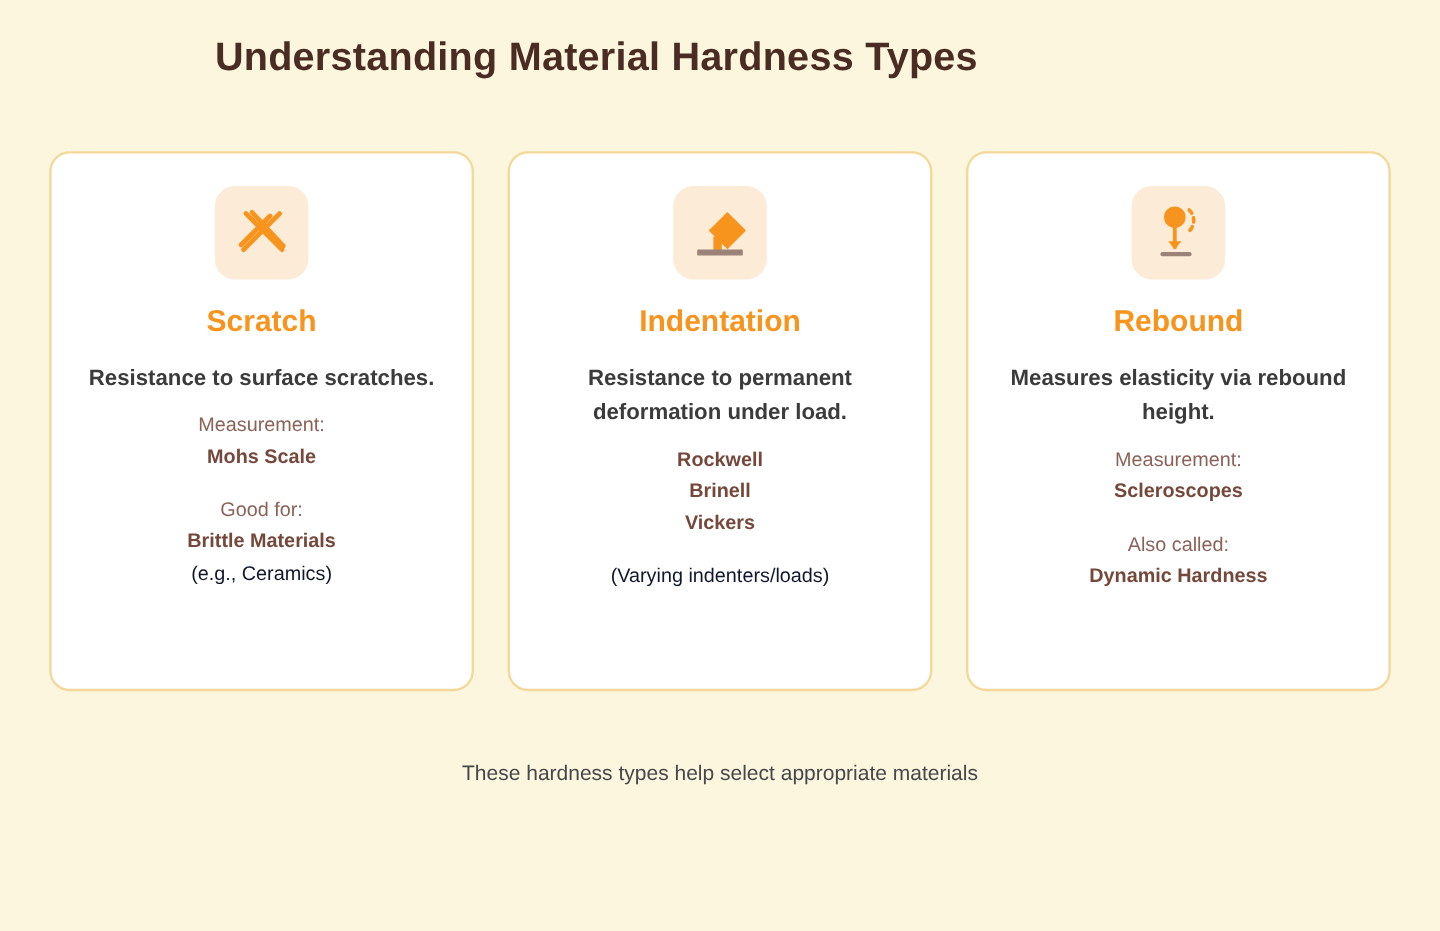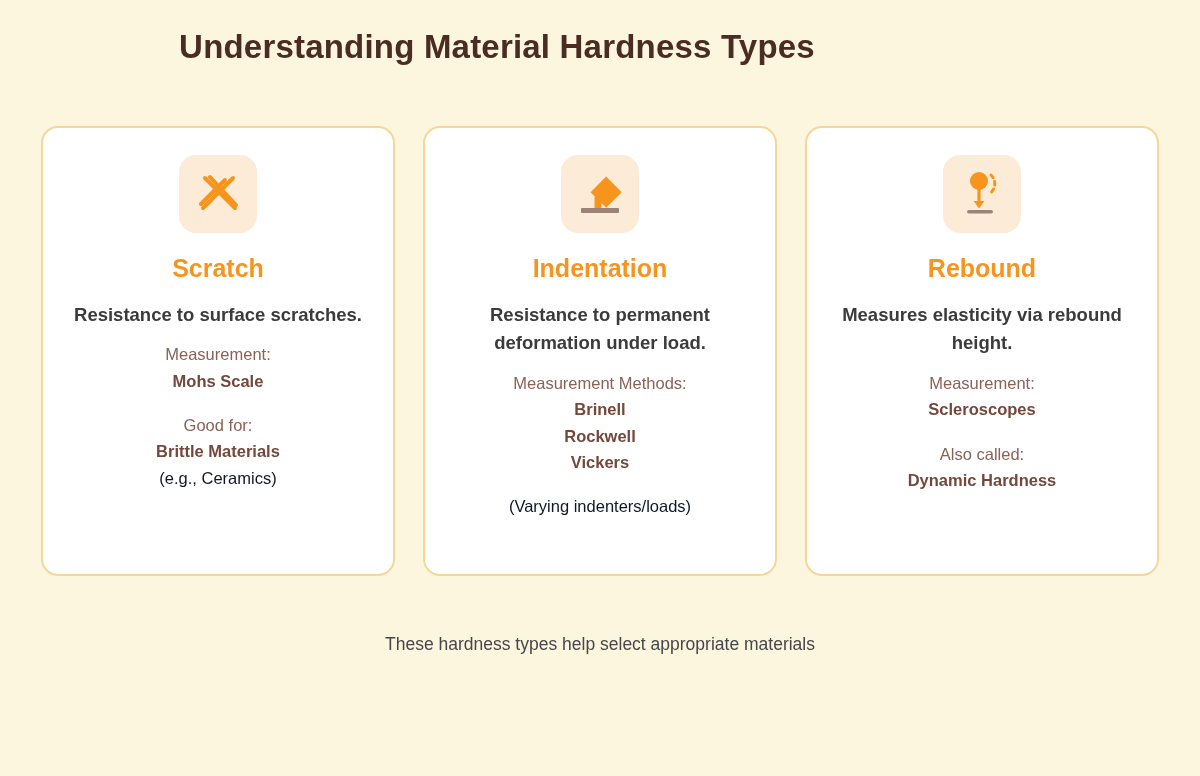--- a/index.html
+++ b/index.html
@@ -151,23 +151,22 @@
         <svg width="52" height="52" viewBox="0 0 52 52">
           <rect x="20.5" y="29" width="7" height="12" fill="#F7941D"></rect>
           <rect x="24.5" y="5" width="22" height="22" transform="rotate(45 24 16)" fill="#F7941D"></rect>
           <rect x="7" y="40" width="38" height="5" rx="1" fill="#9B8379"></rect>
         </svg>
       </div>
       <div class="card-title">Indentation</div>
       <div class="card-desc">Resistance to permanent deformation under load.</div>
 
       <div class="meta-block">
-        <div class="meta-label">Measurement Methods:</div>
+        <div class="meta-value">Rockwell</div>
         <div class="meta-value">Brinell</div>
-        <div class="meta-value">Rockwell</div>
         <div class="meta-value">Vickers</div>
       </div>
 
       <div class="meta-block tight">
         <div class="meta-note">(Varying indenters/loads)</div>
       </div>
     </div>
 
     <div class="card">
       <div class="icon-tile">

